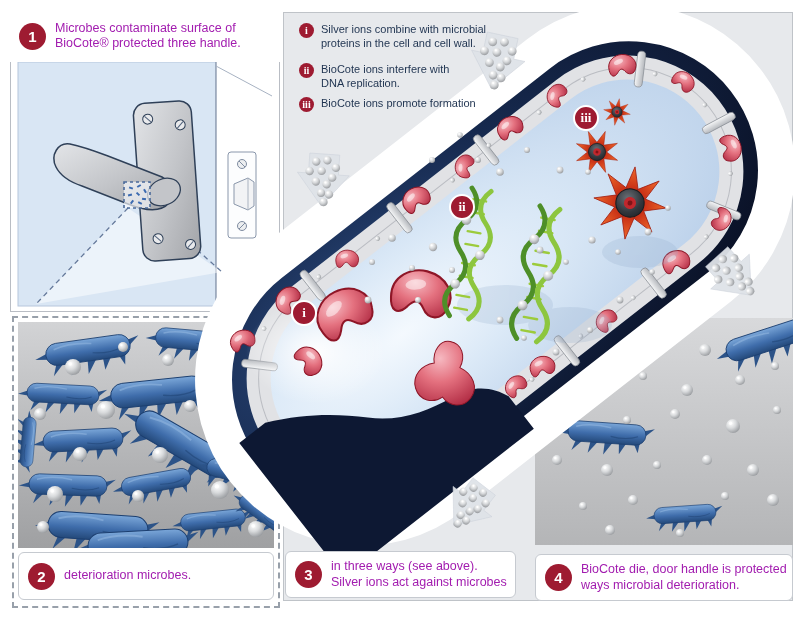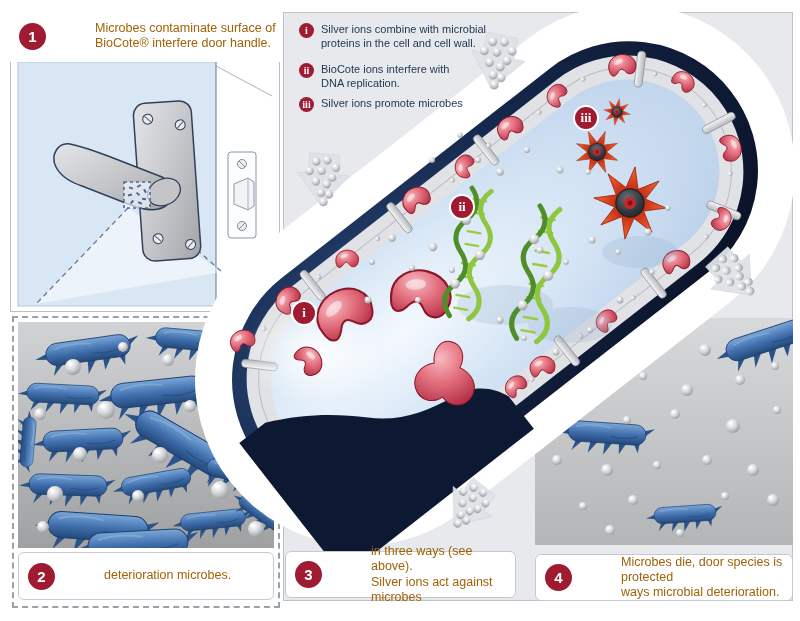--- a/index.html
+++ b/index.html
@@ -12,21 +12,21 @@
   .grayPanel{left:283px;top:12px;width:510px;height:589px;background:#e7e9ec;
              border:1px solid #bfc3c8;box-sizing:border-box;z-index:0;}
   .panel2{left:12px;top:316px;width:268px;height:292px;border:2px dashed #98a0aa;
           box-sizing:border-box;background:transparent;z-index:1;}
   .sem2{left:18px;top:322px;width:256px;height:226px;z-index:1;}
   .sem4{left:535px;top:318px;width:258px;height:227px;z-index:1;
         clip-path:polygon(36% 0, 100% 0, 100% 100%, 0 100%, 0 52%);}
   
   .cap{background:#ffffff;border:1px solid #c6cad0;border-radius:6px;
        display:flex;align-items:center;z-index:4;box-sizing:border-box;}
-  .capText{font-size:12.5px;line-height:1.22;color:#a16207;margin-left:40px;}
+  .capText{font-size:12.5px;line-height:1.22;color:#a21caf;}
   .badge{width:27px;height:27px;border-radius:50%;background:#9e1b31;color:#fff;
          font-weight:bold;font-size:15px;display:flex;align-items:center;
          justify-content:center;flex:0 0 27px;margin:0 9px 0 9px;}
   .cap1{left:10px;top:10px;width:270px;height:52px;border:none;background:#fff;
         display:flex;align-items:center;z-index:2;}
   .cap2{left:18px;top:552px;width:256px;height:48px;}
   .cap3{left:285px;top:551px;width:231px;height:47px;}
   .cap4{left:535px;top:554px;width:258px;height:47px;}
   
   .legend{left:299px;top:20px;width:190px;z-index:4;}
@@ -48,21 +48,21 @@
 
 <div class="stage">
 
   <div class="abs grayPanel"></div>
 
   <div class="abs panel1"></div>
   <div class="abs cap1">
     <div class="badge">1</div>
     <div class="capText">
       <div>Microbes contaminate surface of</div>
-        <div>BioCote® interfere door handle.</div>
+        <div>BioCote® protected three handle.</div>
     </div>
   </div>
   <svg class="abs" style="left:16px;top:60px;z-index:1;" width="258" height="248" viewBox="0 0 258 248">
     <defs>
       <linearGradient id="plateGrad" x1="0" y1="0" x2="1" y2="1">
         <stop offset="0" stop-color="#e3e5e8"></stop>
           <stop offset="0.55" stop-color="#c2c4c8"></stop>
           <stop offset="1" stop-color="#a2a4a8"></stop>
       </linearGradient>
     </defs>
@@ -465,37 +465,37 @@
     <div class="legendRow" style="top:42px;">
       <div class="lBadge">ii</div>
       <div class="lText">
         <div>BioCote ions interfere with</div>
           <div>DNA replication.</div>
       </div>
     </div>
     <div class="legendRow" style="top:76px;">
       <div class="lBadge">iii</div>
       <div class="lText">
-        <div>Silver ions promote microbes</div>
+        <div>BioCote ions promote formation</div>
       </div>
     </div>
   </div>
 
   <div class="marker" style="left:291px;top:300px;">i</div>
   <div class="marker" style="left:449px;top:194px;">ii</div>
   <div class="marker" style="left:573px;top:105px;">iii</div>
 
   <div class="abs cap cap3">
     <div class="badge">3</div>
     <div class="capText">
       <div>in three ways (see above).</div>
         <div>Silver ions act against microbes</div>
     </div>
   </div>
   <div class="abs cap cap4">
     <div class="badge">4</div>
     <div class="capText">
-      <div>Microbes die, door species is protected</div>
+      <div>BioCote die, door handle is protected</div>
         <div>ways microbial deterioration.</div>
     </div>
   </div>
 
 </div>
 
 </body></html>

